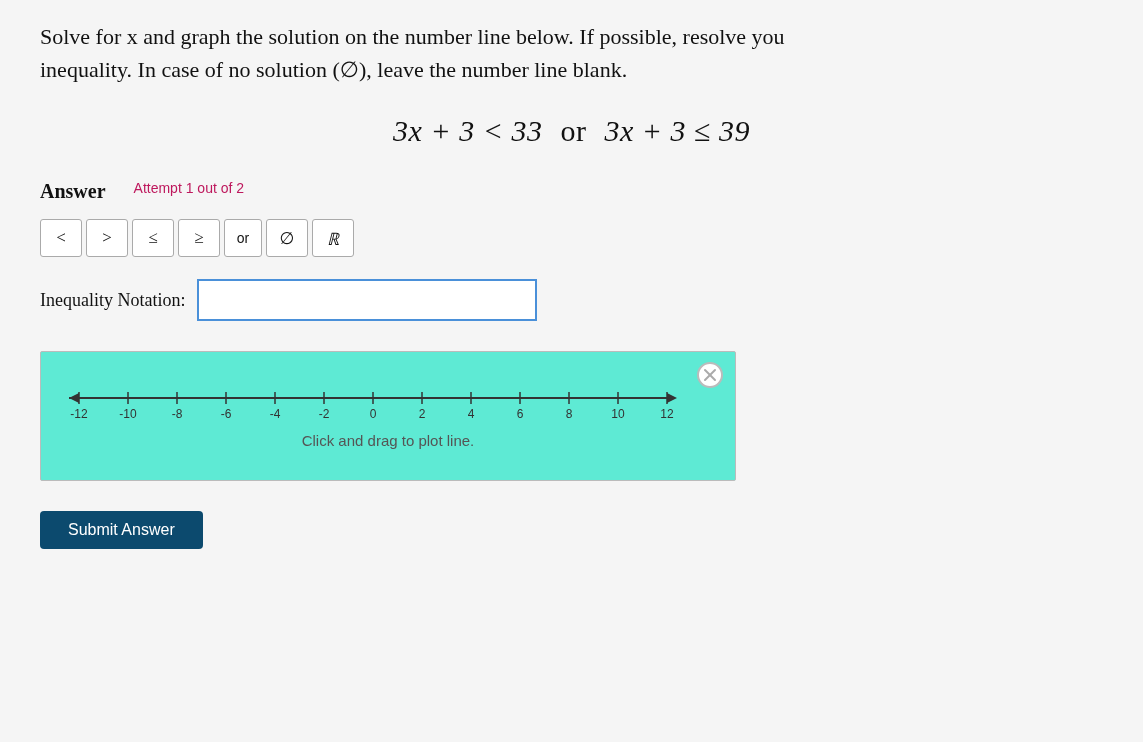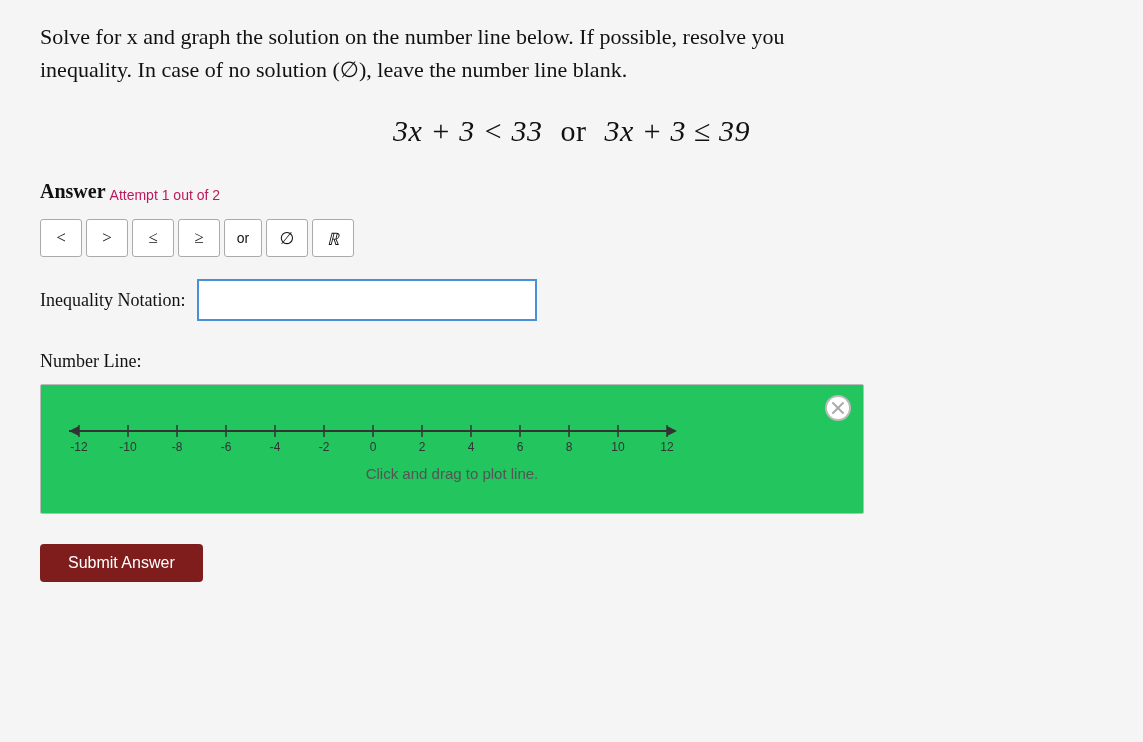--- a/index.html
+++ b/index.html
@@ -36,22 +36,22 @@
     .equation-line .eq-word {
       font-style: normal;
       font-family: Georgia, serif;
       margin: 0 10px;
     }
     .answer-section {
       margin-top: 10px;
     }
     .answer-header {
       display: flex;
-      align-items: flex-end;
-      gap: 4px;
+      align-items: flex-start;
+      gap: 28px;
       margin-bottom: 16px;
     }
     .answer-label {
       font-size: 20px;
       font-weight: bold;
       color: #111;
     }
     .attempt-text {
       font-size: 14px;
       color: #be185d;
@@ -115,22 +115,22 @@
       margin-bottom: 20px;
     }
     .number-line-label {
       font-size: 18px;
       color: #111;
       margin-bottom: 12px;
       font-family: Georgia, serif;
     }
     .number-line-box {
       border: 1.5px solid #bbb;
-      background: #22c55e;
-      width: 824px;
+      background: #5eead4;
+      width: 696px;
       height: 130px;
       padding: 10px 18px 8px 18px;
       position: relative;
       border-radius: 2px;
     }
     .clear-icon {
       position: absolute;
       top: 10px;
       right: 12px;
       width: 26px;
@@ -150,21 +150,21 @@
       margin-top: 10px;
     }
     .click-drag-text {
       text-align: center;
       font-size: 15px;
       color: #555;
       font-family: Arial, sans-serif;
       margin-top: 4px;
     }
     .submit-btn {
-      background: #7f1d1d;
+      background: #0c4a6e;
       color: #fff;
       border: none;
       padding: 10px 28px;
       font-size: 16px;
       border-radius: 4px;
       cursor: pointer;
       font-family: Arial, sans-serif;
       margin-top: 10px;
     }
 
@@ -209,21 +209,20 @@
     </div>
 
     
     <div class="inequality-notation-row">
       <span class="inequality-label">Inequality Notation:</span>
       <input class="inequality-input" type="text" style="">
     </div>
 
     
     <div class="number-line-section">
-      <div class="number-line-label">Number Line:</div>
       <div class="number-line-box">
 
         <div class="clear-icon">
           <svg viewBox="0 0 14 14" fill="none" xmlns="http://www.w3.org/2000/svg">
             <line x1="2" y1="2" x2="12" y2="12" stroke="#aaa" stroke-width="2" stroke-linecap="round"></line>
             <line x1="12" y1="2" x2="2" y2="12" stroke="#aaa" stroke-width="2" stroke-linecap="round"></line>
           </svg>
         </div>
 
         <div class="number-line-svg-wrap">

